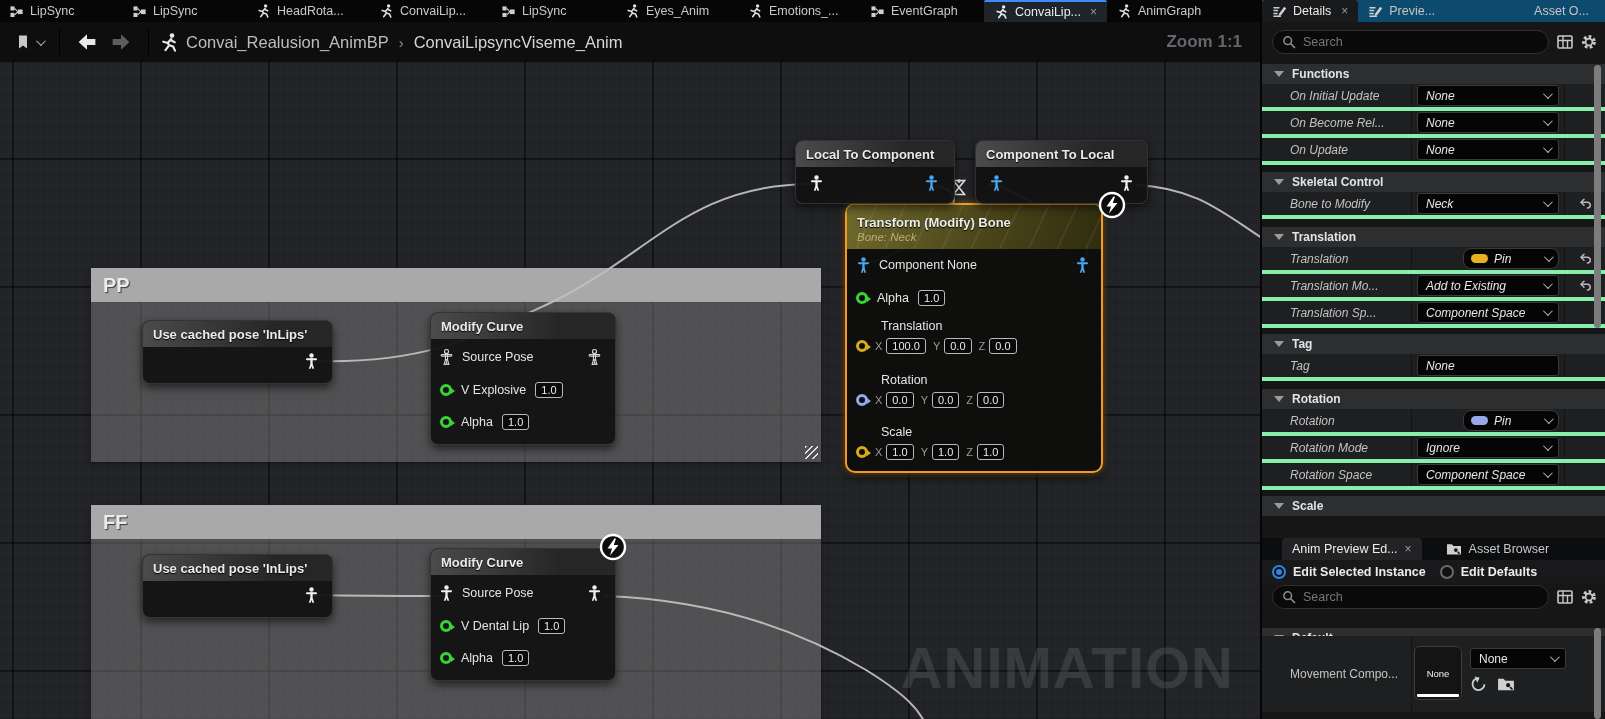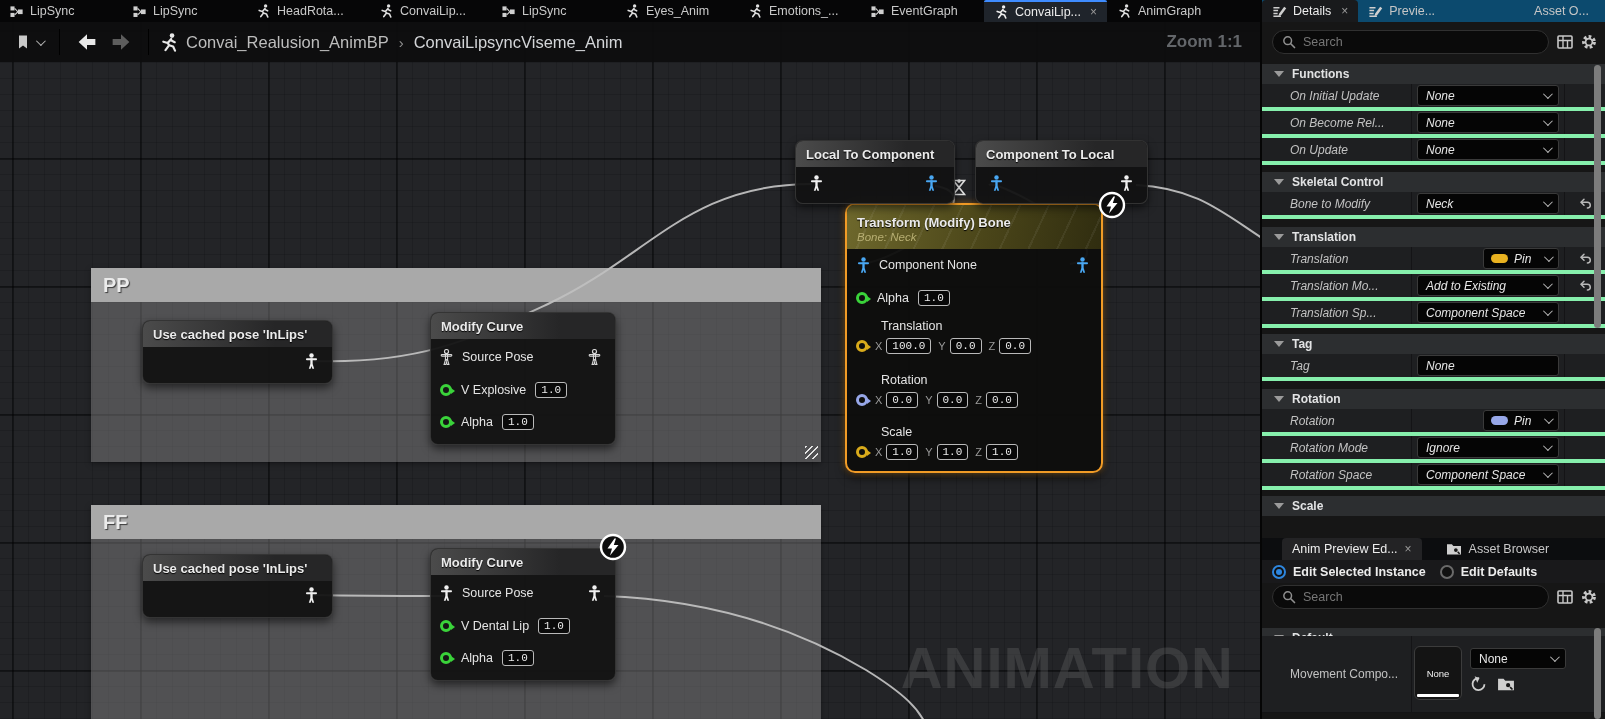--- a/index.html
+++ b/index.html
@@ -66,21 +66,21 @@
   .pinrow { position:absolute; left:0; right:0; display:flex; align-items:center; }
   .pin-label { font-size:12.5px; color:#e4e4e4; }
   .ring { width:12px; height:12px; border-radius:50%; border:3px solid; flex:0 0 auto;
     position:relative; cursor:crosshair; }
   .ring:after { content:""; position:absolute; left:8px; top:1px; border-left:4px solid;
     border-top:3px solid transparent; border-bottom:3px solid transparent; border-left-color:inherit; }
   .ring.g { border-color:#3ad33a; color:#3ad33a; }
   .ring.y { border-color:#d9ab1b; color:#d9ab1b; }
   .ring.l { border-color:#97a7e8; color:#97a7e8; }
   .vbox { display:inline-block; border:1px solid #b9b9b9; border-radius:3px; padding:1px 5px;
-    font-size:11px; color:#eaeaea; background:rgba(8,8,8,.8); cursor:text;font-family:Liberation Mono, monospace; }
+    font-size:11px; color:#eaeaea; background:rgba(8,8,8,.8); cursor:text; }
   .axis { font-size:11px; color:#9a9a9a; margin:0 4px 0 7px; }
 
   #node-transform { border:2.5px solid #f19b26; border-radius:10px; z-index:3;
     box-shadow:0 0 7px rgba(241,155,38,.45), 0 5px 10px rgba(0,0,0,.6);
     background:rgba(14,14,12,.96); }
   #transform-head { height:44px; border-radius:7px 7px 0 0; padding:4px 10px 0 10px;
     background:
       repeating-linear-gradient(115deg, rgba(255,255,255,.06) 0 2px, transparent 2px 26px),
       linear-gradient(100deg,#6e682c,#4a4519 55%,#302d10); }
   #transform-head .sub { font-size:11.5px; font-style:italic; color:#b7ae72; margin-top:1px; }
@@ -118,22 +118,22 @@
   .dval { width:152px; display:flex; align-items:center; padding:0 5px; }
   .dreset { width:41px; border-left:1px solid #141416; display:flex; align-items:center;
     justify-content:center; }
   .dd { height:21px; width:100%; background:#050505; border:1px solid #3a3a3a; border-radius:3px;
     display:flex; align-items:center; padding:0 8px; font-size:12px; color:#e6e6e6; cursor:pointer; }
   .dd .chev { margin-left:auto; }
   .chev { width:7px; height:7px; border-right:1.8px solid #b5b5b5; border-bottom:1.8px solid #b5b5b5;
     transform:rotate(45deg) translateY(-2px); flex:0 0 auto; }
   .txt { height:21px; width:100%; background:#050505; border:1px solid #3a3a3a; border-radius:3px;
     display:flex; align-items:center; padding:0 8px; font-size:12px; color:#e6e6e6; cursor:text; }
-  .pinpill { margin-left:auto; height:21px; width:76px; background:#050505; border:1px solid #3a3a3a;
-    border-radius:3px; display:flex; align-items:center; gap:6px; padding:0 7px; cursor:pointer; }
+  .pinpill { margin-left:auto; height:21px; width:96px; background:#050505; border:1px solid #3a3a3a;
+    border-radius:8px; display:flex; align-items:center; gap:6px; padding:0 7px; cursor:pointer; }
   .pill { width:17px; height:9px; border-radius:5px; }
   .pill.y { background:#e8b120; } .pill.l { background:#97a7e8; }
   .pinpill span { font-size:12px; color:#e6e6e6; }
 
   .scroll-thumb { position:absolute; width:7px; border-radius:3.5px; background:#7c7c7c; right:4px; }
 
   
   #preview-tabs { position:absolute; left:0; right:0; top:538px; height:22px; background:#0c0d0f;
     display:flex; align-items:stretch; }
   .pvtab { display:flex; align-items:center; gap:7px; padding:0 10px; font-size:12.5px;

